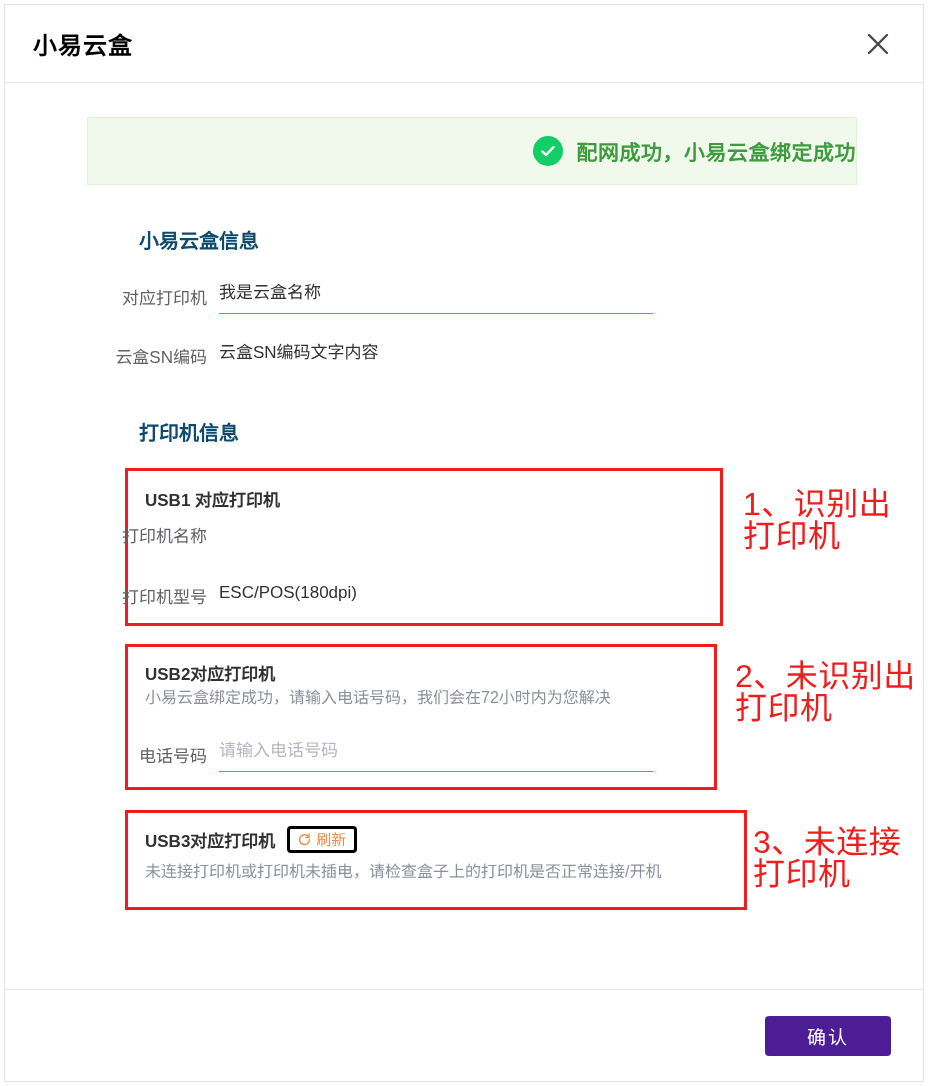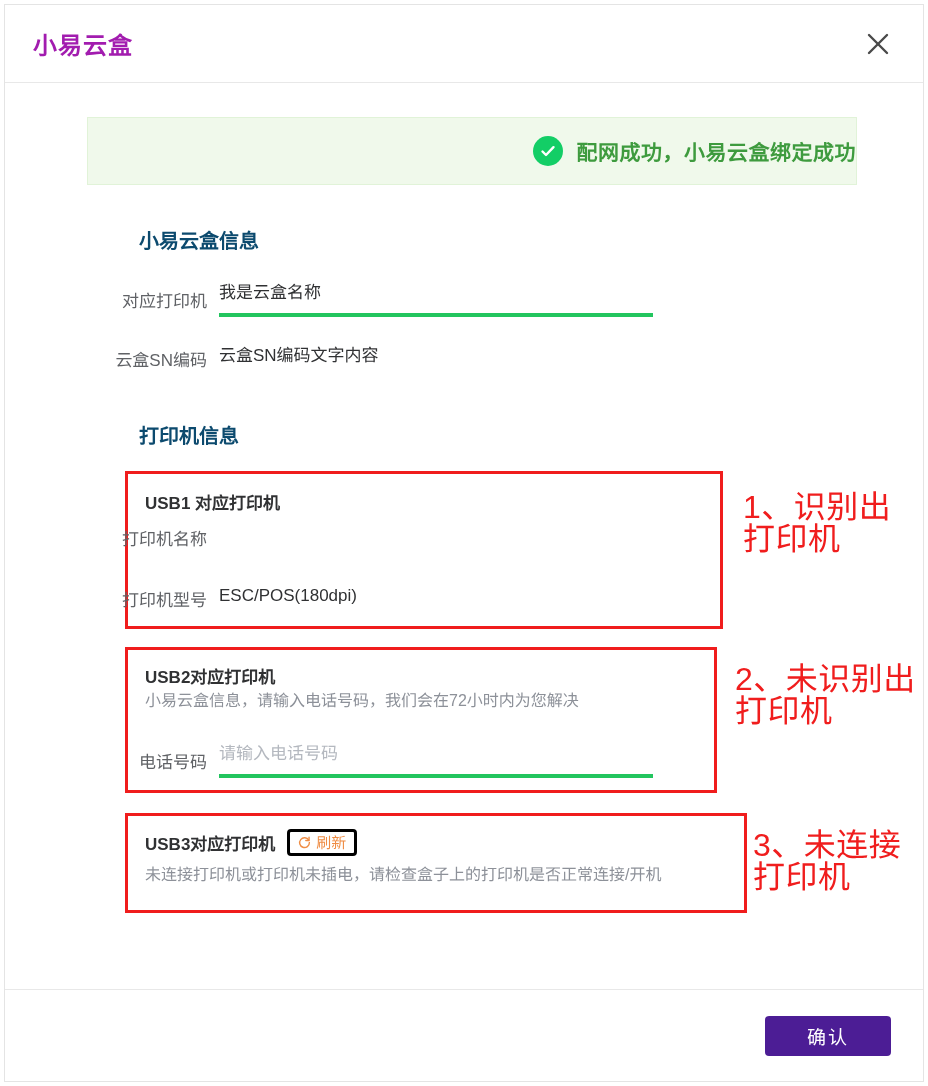--- a/index.html
+++ b/index.html
@@ -36,21 +36,21 @@
     border-bottom: 1px solid #e8e8e8;
     display: flex;
     align-items: center;
     justify-content: space-between;
     padding: 0 26px 0 28px;
     box-sizing: border-box;
   }
   .title-text {
     font-size: 24px;
     font-weight: bold;
-    color: #a21caf;
+    color: #000000;
     letter-spacing: 1px;
   }
   .close-btn {
     width: 38px;
     height: 38px;
     display: flex;
     align-items: center;
     justify-content: center;
     cursor: pointer;
     color: #606266;
@@ -127,21 +127,21 @@
     box-sizing: border-box;
     line-height: 30px;
   }
   .form-value {
     font-size: 17px;
     color: #303133;
     line-height: 30px;
   }
   .underline-field {
     width: 434px;
-    border-bottom: 4px solid #22c55e;
+    border-bottom: 1px solid #22c55e;
     padding-bottom: 5px;
   }
   .plain-field {
     padding-bottom: 5px;
   }
   .placeholder {
     color: #b4b8bf;
   }
 
   
@@ -274,21 +274,21 @@
           <div class="form-label">打印机型号</div>
           <div class="form-value plain-field">ESC/POS(180dpi)</div>
         </div>
 
         <div class="annotation" style="left:656px; top:20px;">1、识别出<br>打印机</div>
       </div>
 
       <div class="usb-block" style="margin-top:18px; height:146px;">
         <div class="redbox" style="left:38px; top:0; width:592px; height:146px;"></div>
         <div class="usb-head" style="position:absolute; left:58px; top:16px;">USB2对应打印机</div>
-        <div class="usb-desc" style="position:absolute; left:58px; top:42px; margin-top:0;">小易云盒信息，请输入电话号码，我们会在72小时内为您解决</div>
+        <div class="usb-desc" style="position:absolute; left:58px; top:42px; margin-top:0;">小易云盒绑定成功，请输入电话号码，我们会在72小时内为您解决</div>
 
         <div class="form-row" style="position:absolute; left:0; top:92px; margin-top:0;">
           <div class="form-label">电话号码</div>
           <div class="form-value underline-field placeholder">请输入电话号码</div>
         </div>
 
         <div class="annotation" style="left:648px; top:16px;">2、未识别出<br>打印机</div>
       </div>
 
       <div class="usb-block" style="margin-top:20px; height:100px;">

